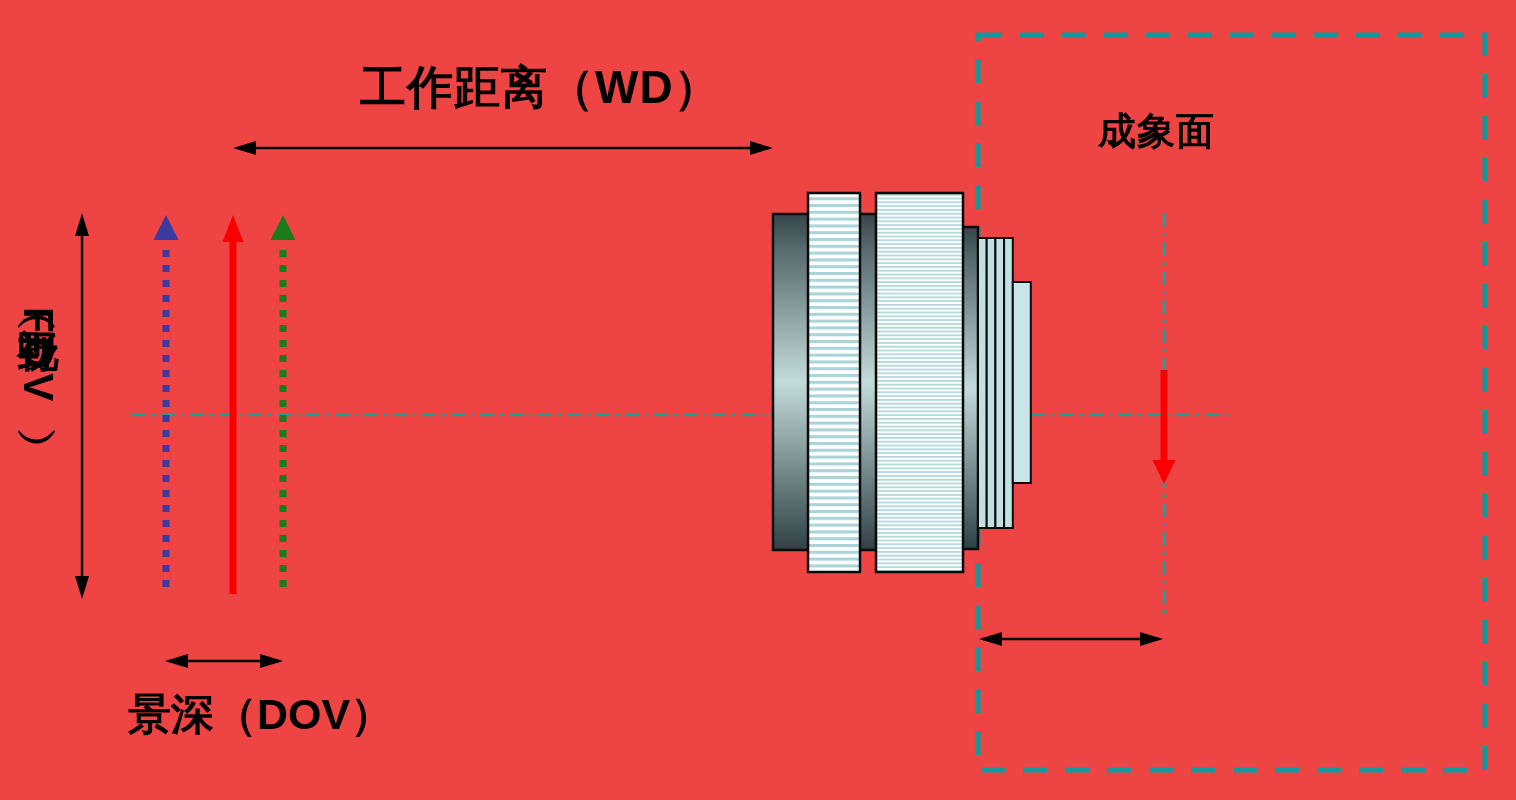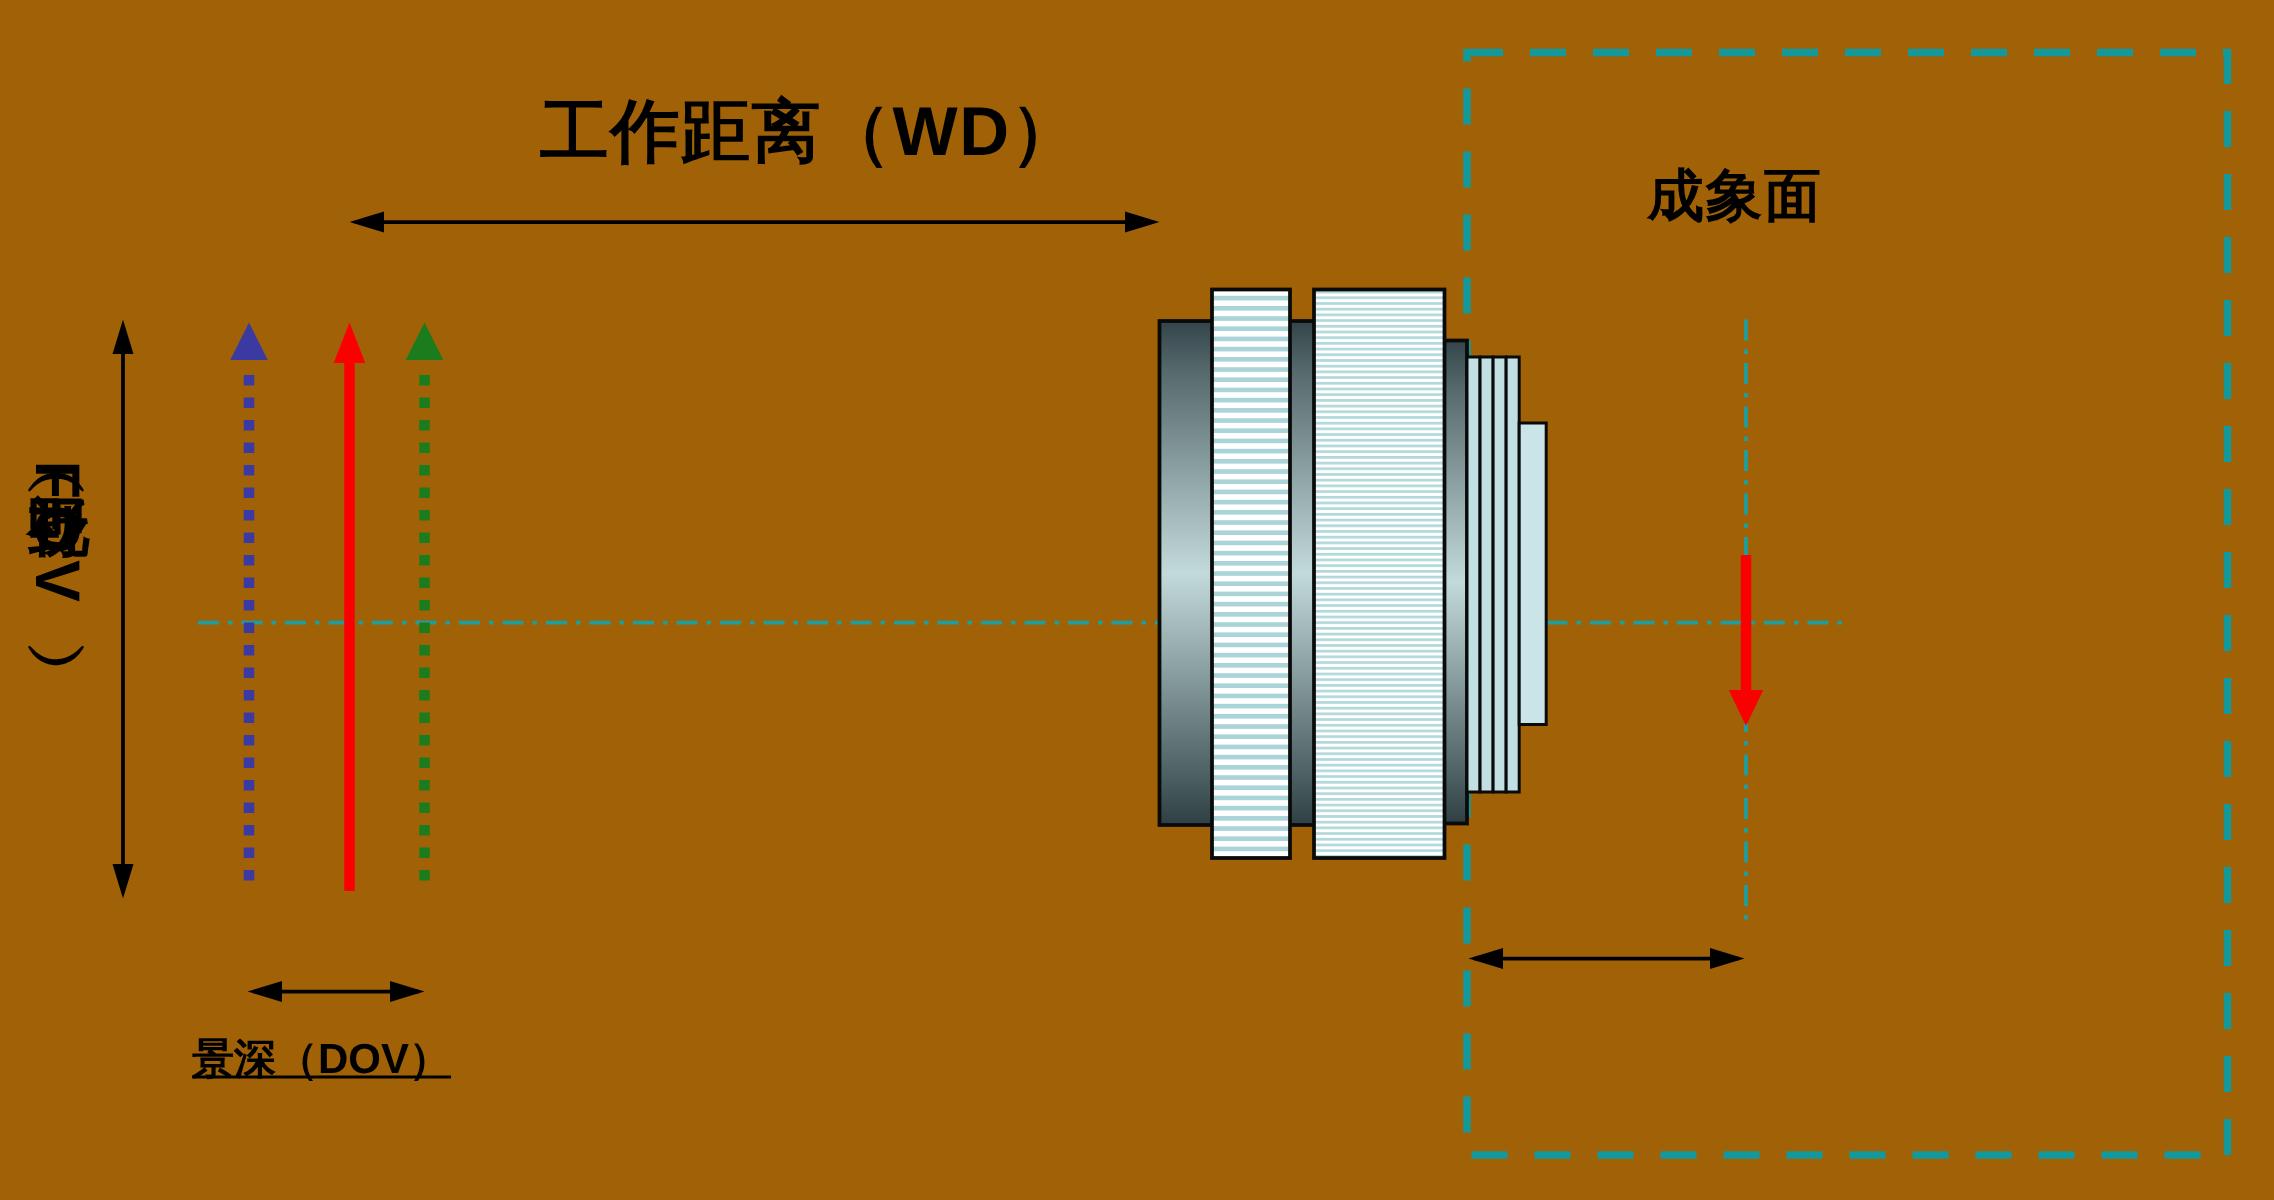--- a/index.html
+++ b/index.html
@@ -1,19 +1,19 @@
 <!DOCTYPE html>
 <html><head>
 <meta charset="utf-8">
 <style>
   html,body{margin:0;padding:0;background:#ffffff;}
   .stage{
     position:relative;
     width:1516px;height:800px;
-    background:#a16207;
+    background:#ef4444;
     overflow:hidden;
     font-family:"Liberation Serif", serif;
   }
   .stage svg{position:absolute;left:0;top:0;width:1516px;height:800px;}
   .lbl{
     position:absolute;
     color:#000;
     font-family:"Liberation Serif", serif;
     font-weight:700;
     line-height:1.12;
@@ -21,21 +21,21 @@
   }
   .abbr{
     font-family:"Liberation Sans", sans-serif;
     font-weight:700;
   }
   .lbl-wd{left:360px;top:62px;font-size:46px;letter-spacing:1px;}
   .lbl-fov{
     left:14px;top:295px;font-size:42px;letter-spacing:4px;
     writing-mode:vertical-rl;text-orientation:mixed;
   }
-  .lbl-dov{left:128px;top:690px;font-size:28px;text-decoration:underline;}
+  .lbl-dov{left:128px;top:690px;font-size:43px;}
   .lbl-imgplane{left:1098px;top:110px;font-size:38px;letter-spacing:1px;}
   .lbl-bf{left:1000px;top:665px;font-size:45px;letter-spacing:4px;}
 </style>
 </head>
 <body>
 
 <div class="stage">
 
   <svg viewBox="0 0 1516 800" aria-hidden="true">
     <defs>

